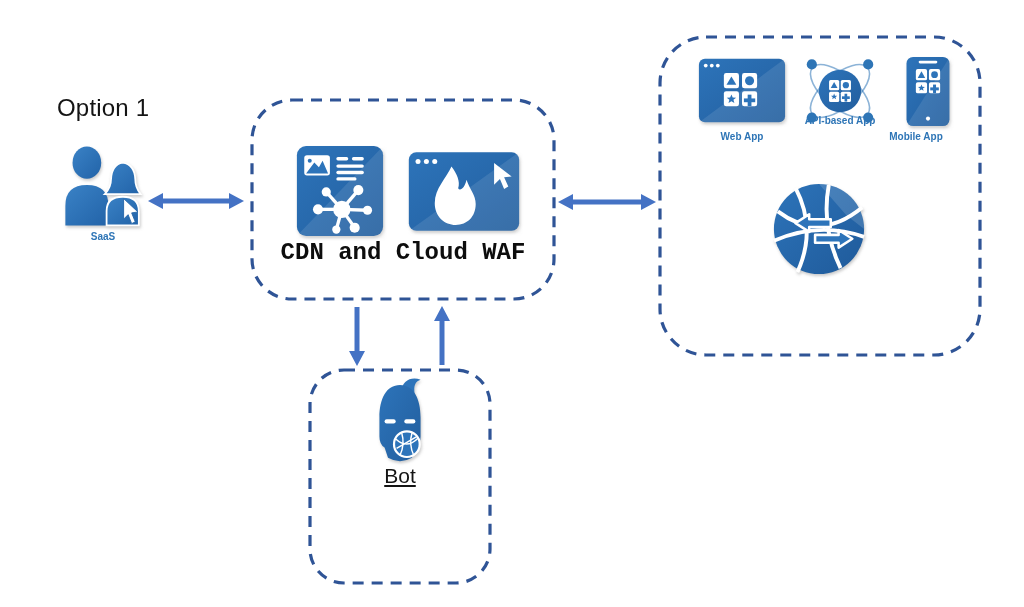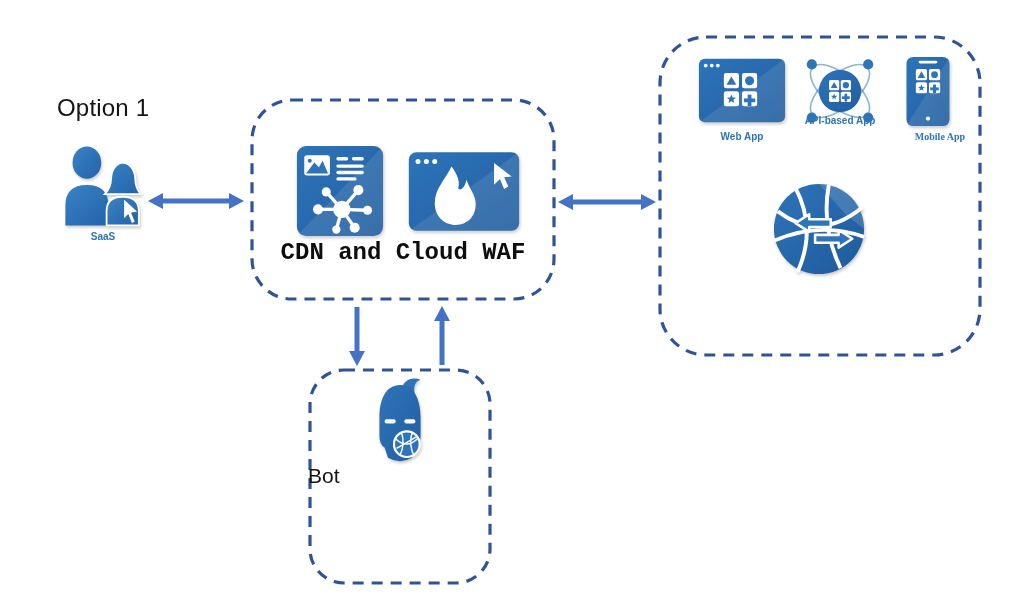--- a/index.html
+++ b/index.html
@@ -15,21 +15,21 @@
   .dash-box{pointer-events:none;}
   .dash-box svg{display:block;}
   .box-title{
     font-weight:bold;color:#0d0d0d;text-align:center;font-size:24px;
   }
   .blue-label{
     color:#2E75B6;font-weight:bold;font-size:10px;text-align:center;
   }
   .icon svg{display:block;filter:drop-shadow(1.5px 2px 1.5px rgba(80,80,80,.30));}
   .flat svg{filter:none;}
-  .saas-line{position:absolute;left:0;width:100%;text-align:left;color:#141414;font-size:21px;}
+  .saas-line{position:absolute;left:0;width:100%;text-align:center;color:#141414;font-size:21px;text-decoration:underline;}
   .saas-sub{font-weight:bold;}
   .arrow svg{display:block;}
 </style>
 </head>
 <body>
 
 <div id="canvas">
 
   <div class="abs option-label">Option 1</div>
 
@@ -212,21 +212,21 @@
           <polygon points="6,16.5 7,19 9.7,19.1 7.6,20.8 8.3,23.3 6,21.8 3.7,23.3 4.4,20.8 2.3,19.1 5,19" fill="#2d74ba"></polygon>
           <rect x="18.4" y="16.6" width="3.2" height="9.2" fill="#2d74ba"></rect>
           <rect x="15.4" y="19.6" width="9.2" height="3.2" fill="#2d74ba"></rect>
         </g>
         <circle cx="24" cy="67" r="2.2" fill="#ffffff"></circle>
       </svg>
     </div>
 
     <div class="abs blue-label" style="left:22px;top:96px;width:124px;">Web App</div>
     <div class="abs blue-label" style="left:128px;top:80px;width:108px;">API-based App</div>
-    <div class="abs blue-label" style="left:244px;top:96px;width:76px;font-family:Liberation Serif, serif;">Mobile App</div>
+    <div class="abs blue-label" style="left:220px;top:96px;width:76px;">Mobile App</div>
 
     <div class="abs icon" style="left:112px;top:145px;">
       <svg width="98" height="98" viewBox="0 0 100 100">
         <defs>
           <linearGradient id="g-globe" x1="0" y1="0" x2="1" y2="1">
             <stop offset="0" stop-color="#2d74ba"></stop>
               <stop offset="1" stop-color="#1f5a9a"></stop>
           </linearGradient>
         </defs>
         <circle cx="50" cy="50" r="46" fill="url(#g-globe)"></circle>

